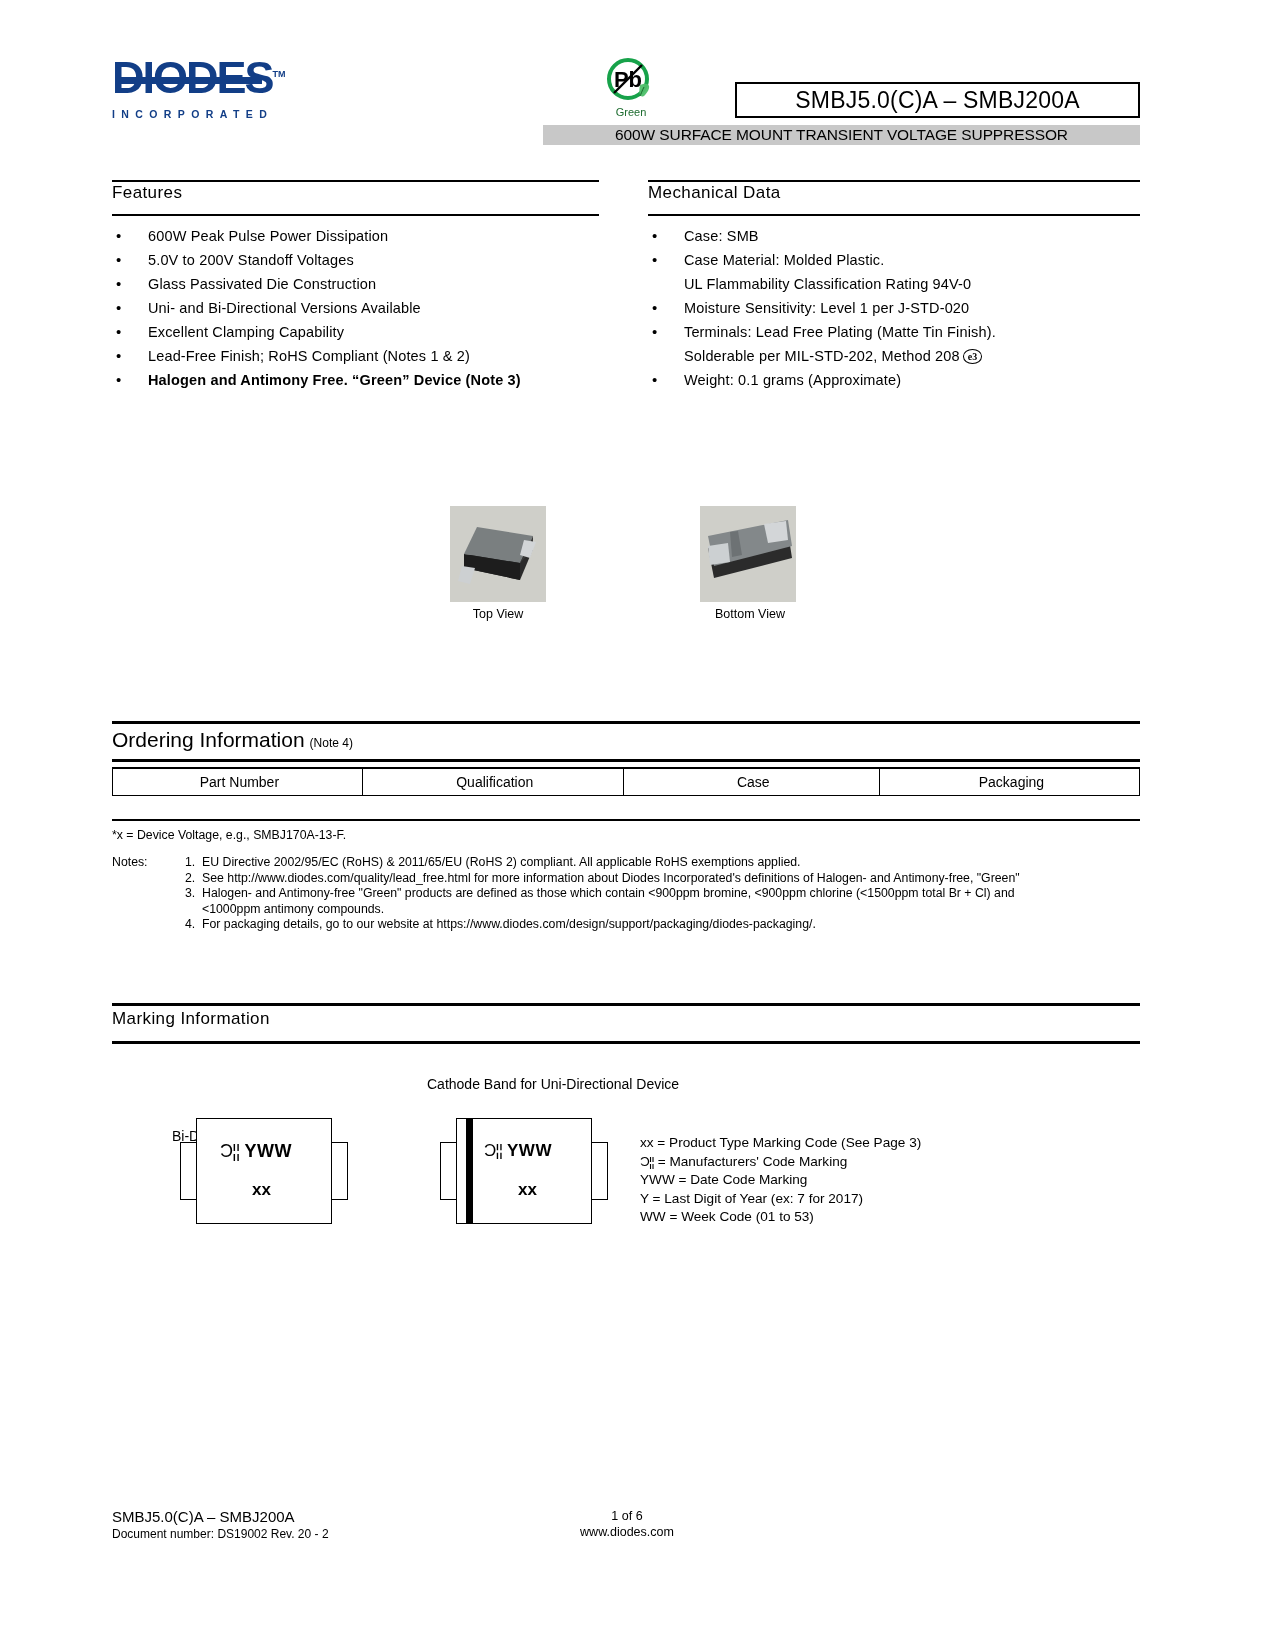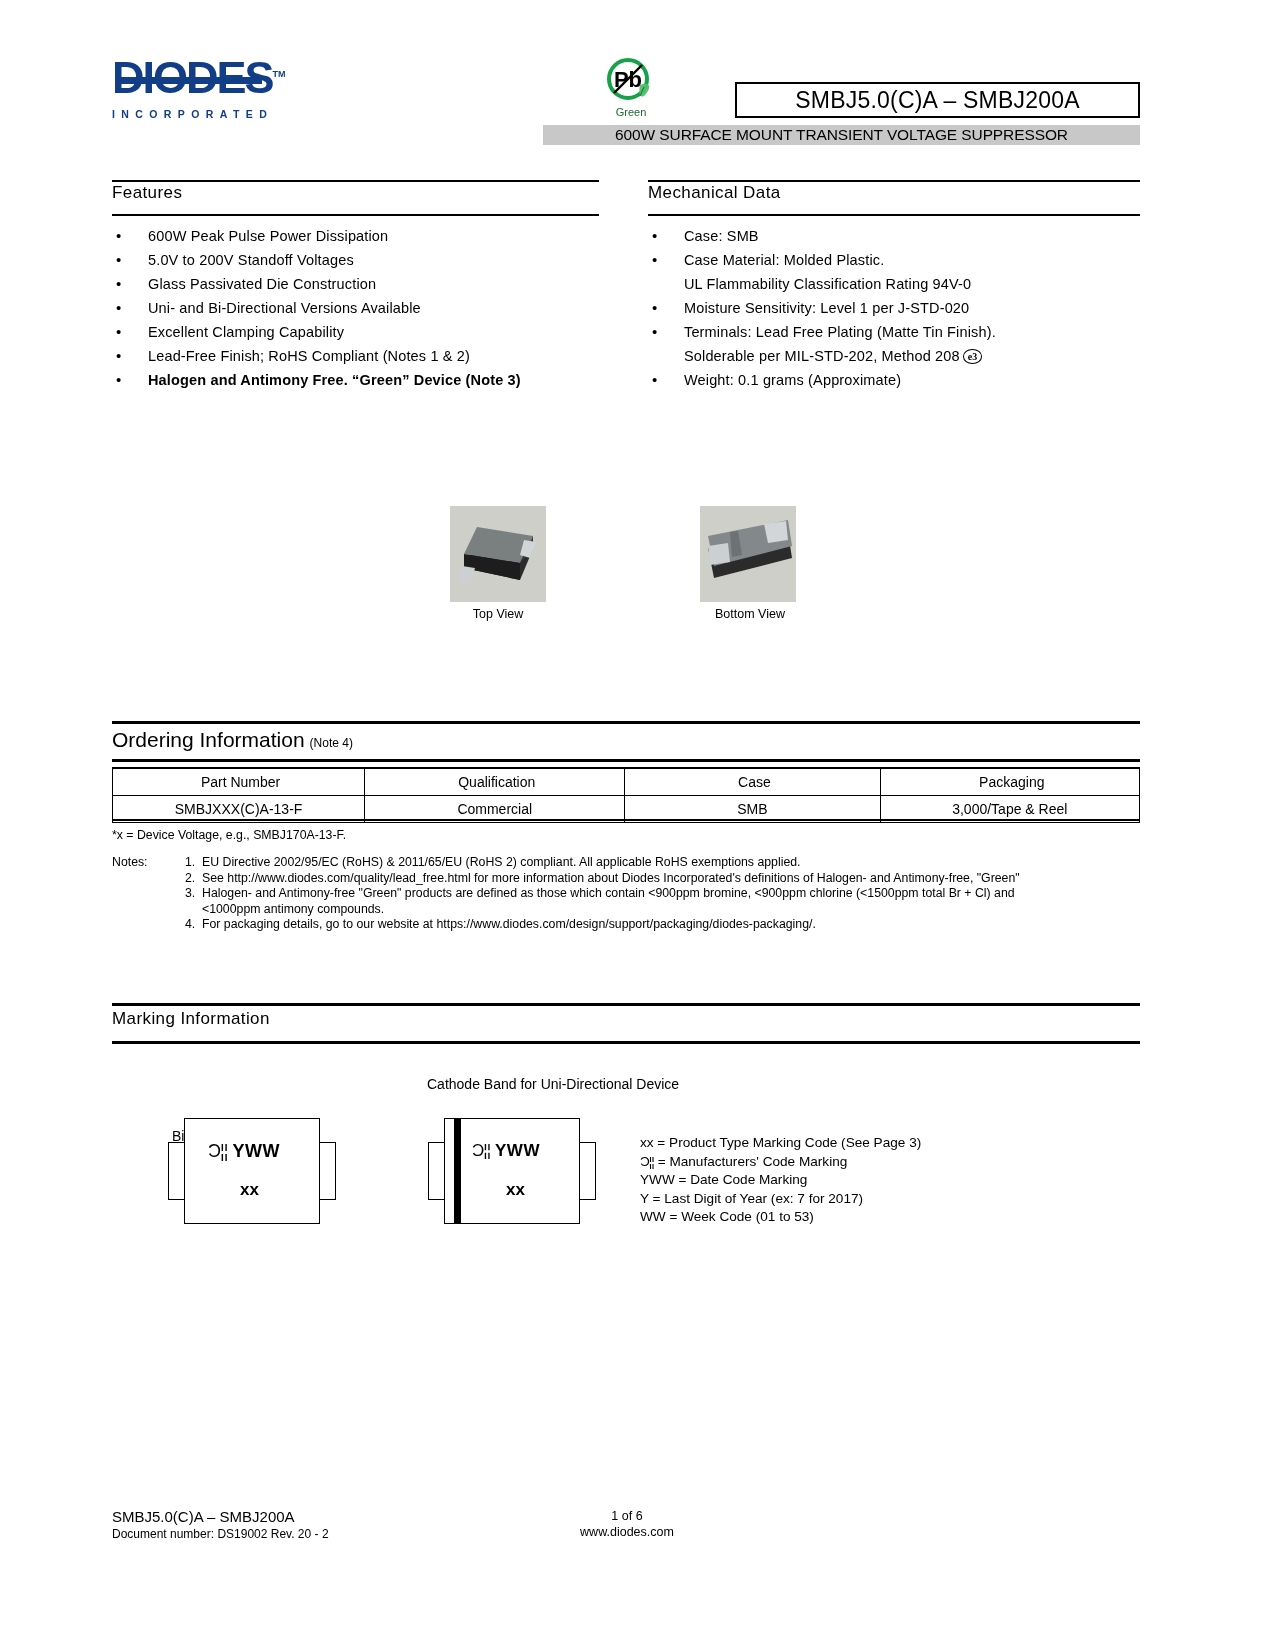--- a/index.html
+++ b/index.html
@@ -228,20 +228,21 @@
   .notes-list .ntxt { flex: 1; }
   .notes-list .nsub { padding-left: 17px; }
 
   
   .mark-cap {
     position: absolute;
     font-size: 14px;
   }
   .chip {
     position: absolute;
+    margin-left: 12px;
   }
   .chip-body {
     position: absolute;
     border: 1.7px solid #000;
     background: #fff;
     box-sizing: border-box;
   }
   .chip-lead {
     position: absolute;
     border: 1.7px solid #000;
@@ -439,26 +440,20 @@
   <div class="rule-thick" style="left:112px; top:759px; width:1028px;"></div>
 
   <table class="otable" style="left:112px; top:767px; width:1028px;">
     <tbody>
         <tr class="outer-top">
       <td style="width:250px;">Part Number</td>
       <td style="width:260px;">Qualification</td>
       <td style="width:258px;">Case</td>
       <td style="width:260px;">Packaging</td>
     </tr>
-    <tr>
-      <td>SMBJXXX(C)A-13-F</td>
-      <td>Commercial</td>
-      <td>SMB</td>
-      <td>3,000/Tape &amp; Reel</td>
-    </tr>
   </tbody>
     </table>
   <div style="position:absolute; left:112px; top:819px; width:1028px; height:2px; background:#000;"></div>
 
   <div class="fine" style="left:112px; top:828px;">*x = Device Voltage, e.g., SMBJ170A-13-F.</div>
 
   <div class="notes-label" style="left:112px; top:855px;">Notes:</div>
   <div class="notes-list" style="left:185px; top:855px; width:960px;">
     <div class="nrow">
         <span class="nnum">1.</span>

